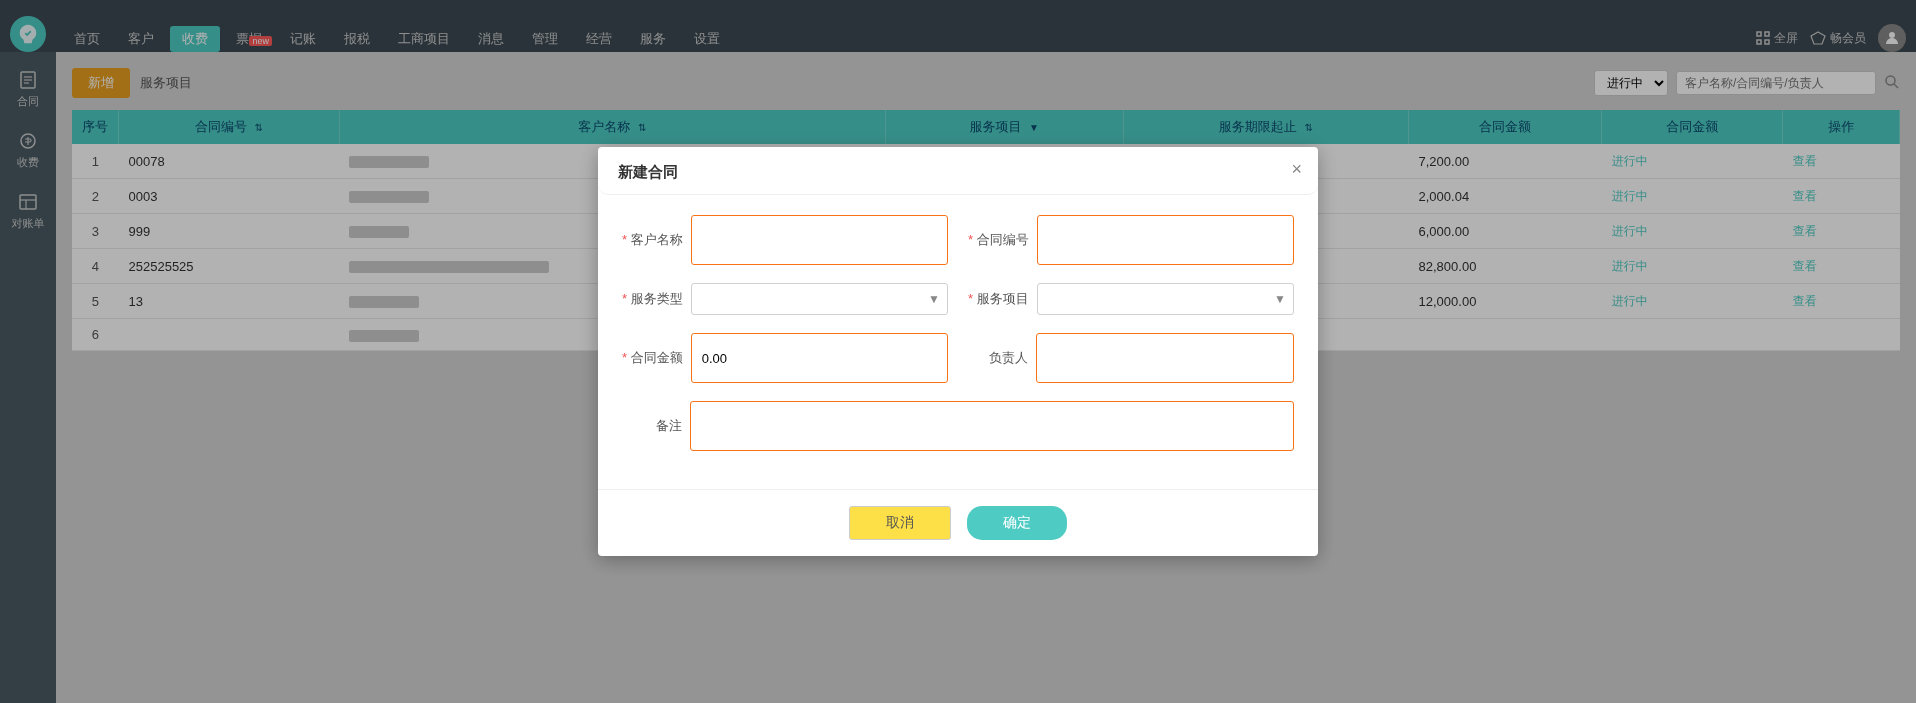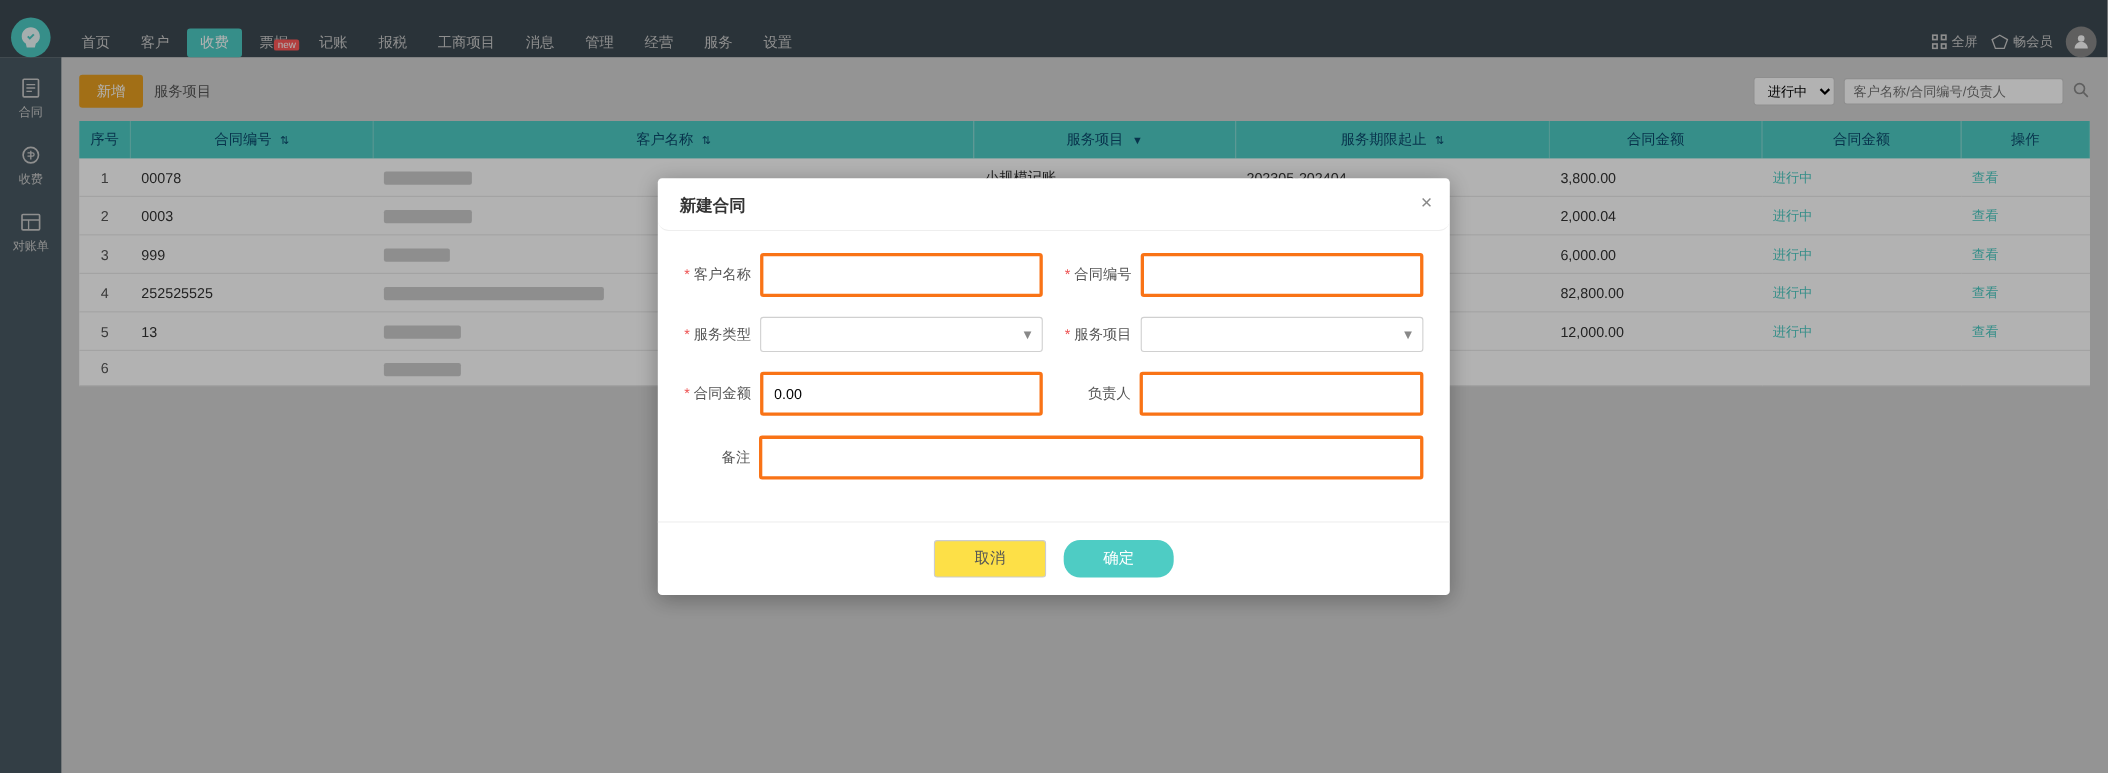--- a/index.html
+++ b/index.html
@@ -185,27 +185,27 @@
     .form-label {
       white-space: nowrap; font-size: 13px; color: #555;
       min-width: 60px; text-align: right;
     }
     .form-label.required::before {
       content: "* ";
       color: #e55;
     }
     .form-input {
       flex: 1;
-      border: 3px solid #f97316;
+      border: 1px solid #f97316;
       padding: 6px 10px;
       font-size: 13px;
       border-radius: 3px;
       font-family: inherit;
       outline: none;
-      height: 40px;
+      height: 50px;
     }
     .form-select-wrap {
       flex: 1; position: relative;
     }
     .form-select {
       width: 100%;
       border: 1px solid #d0d0d0;
       padding: 6px 28px 6px 10px;
       font-size: 13px;
       border-radius: 3px;
@@ -358,21 +358,21 @@
           <th>操作</th>
         </tr>
       </thead>
       <tbody id="table-body">
       <tr>
     <td>1</td>
     <td>00078</td>
     <td><span class="redacted" style="width:80px"></span></td>
     <td>小规模记账</td>
     <td>202305-202404</td>
-    <td>3,800.00</td>
+    <td>7,200.00</td>
     <td><span class="status-badge">进行中</span></td>
     <td><span class="action-link">查看</span></td>
   </tr>
           <tr>
     <td>2</td>
     <td>0003</td>
     <td><span class="redacted" style="width:80px"></span></td>
     <td>小规模记账</td>
     <td>202305-202404</td>
     <td>2,000.04</td>

